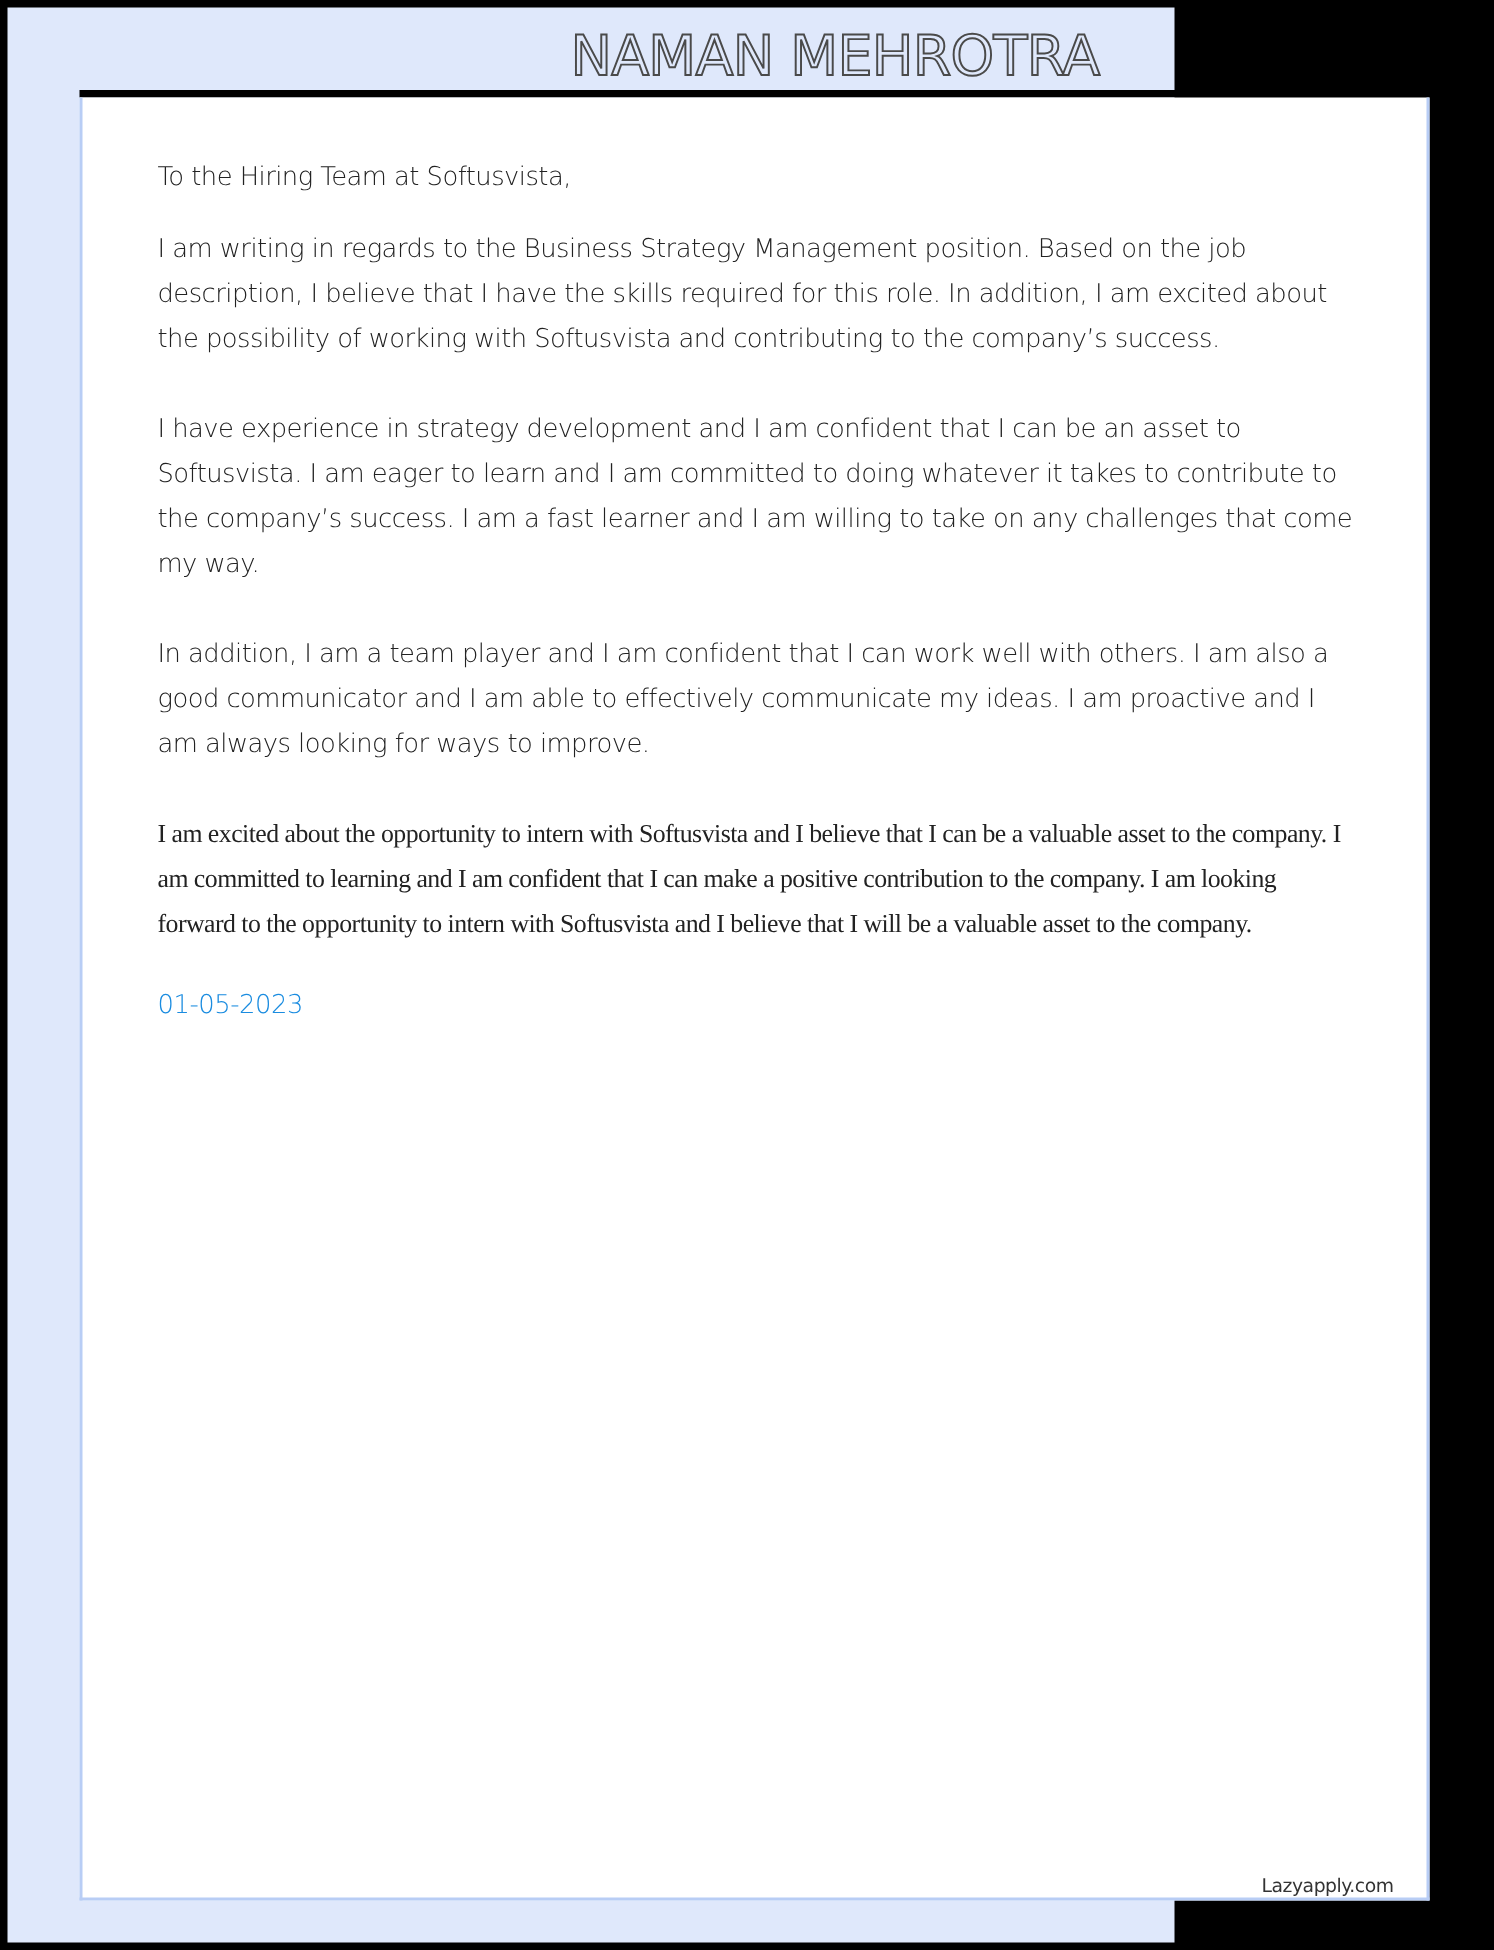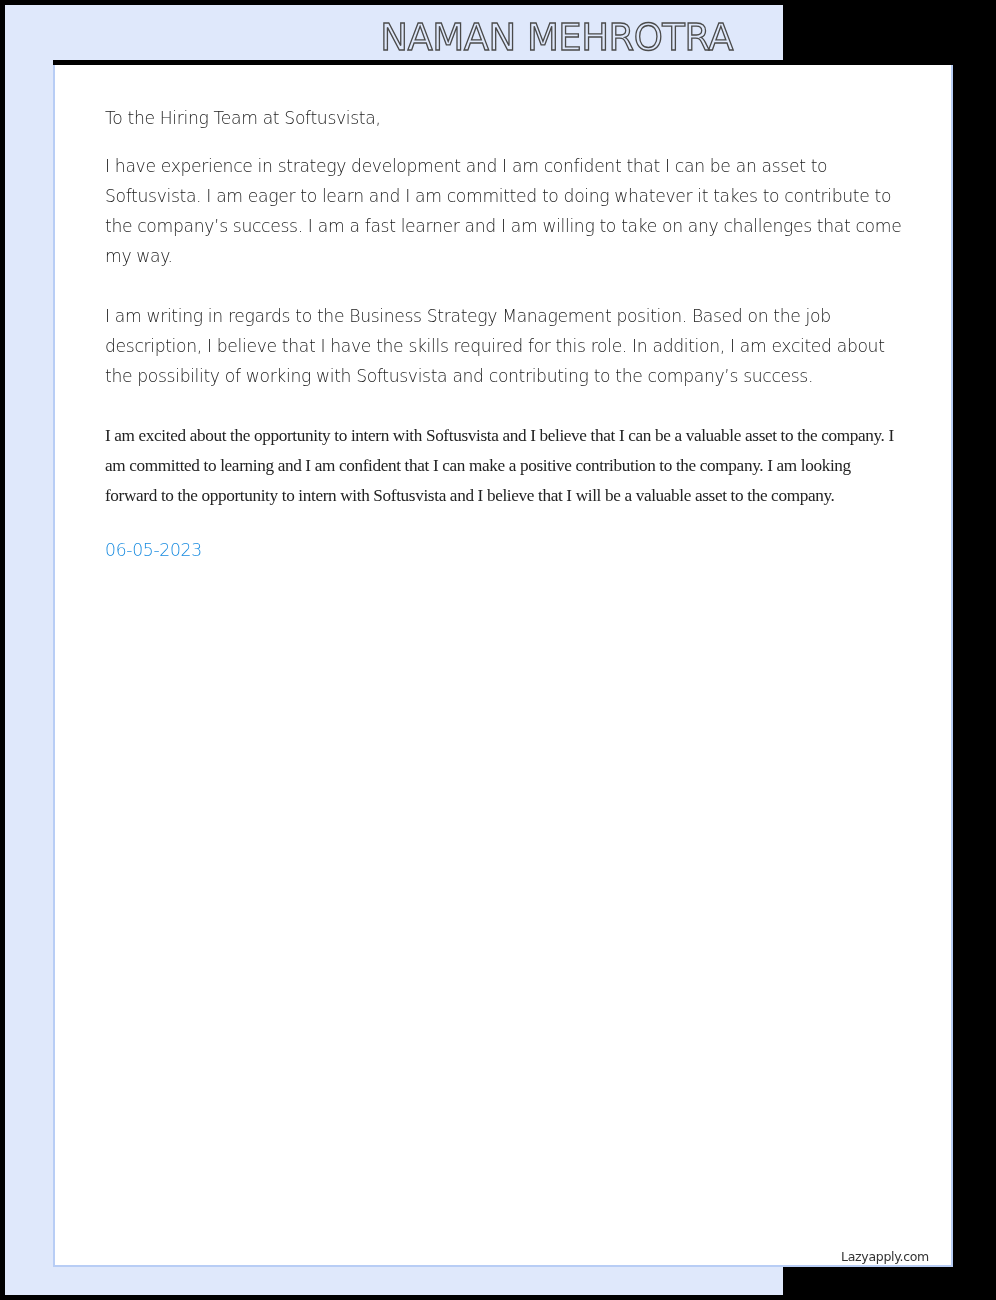--- a/index.html
+++ b/index.html
@@ -81,20 +81,21 @@
   </style>
 </head>
 <body>
 
 <div class="frame">
   <div class="name">NAMAN MEHROTRA</div>
   <div class="topbar"></div>
   <div class="card">
     <div class="content">
       <p class="greeting">To the Hiring Team at Softusvista,</p>
+      <p>I am writing in regards to the Business Strategy Management position. Based on the job description, I believe that I have the skills required for this role. In addition, I am excited about the possibility of working with Softusvista and contributing to the company’s success.</p>
       <p>I have experience in strategy development and I am confident that I can be an asset to Softusvista. I am eager to learn and I am committed to doing whatever it takes to contribute to the company’s success. I am a fast learner and I am willing to take on any challenges that come my way.</p>
-      <p>I am writing in regards to the Business Strategy Management position. Based on the job description, I believe that I have the skills required for this role. In addition, I am excited about the possibility of working with Softusvista and contributing to the company’s success.</p>
+      <p>In addition, I am a team player and I am confident that I can work well with others. I am also a good communicator and I am able to effectively communicate my ideas. I am proactive and I am always looking for ways to improve.</p>
       <p class="last">I am excited about the opportunity to intern with Softusvista and I believe that I can be a valuable asset to the company. I am committed to learning and I am confident that I can make a positive contribution to the company. I am looking forward to the opportunity to intern with Softusvista and I believe that I will be a valuable asset to the company.</p>
-      <div class="date">06-05-2023</div>
+      <div class="date">01-05-2023</div>
     </div>
     <div class="footer">Lazyapply.com</div>
   </div>
 </div>
 
 </body></html>

